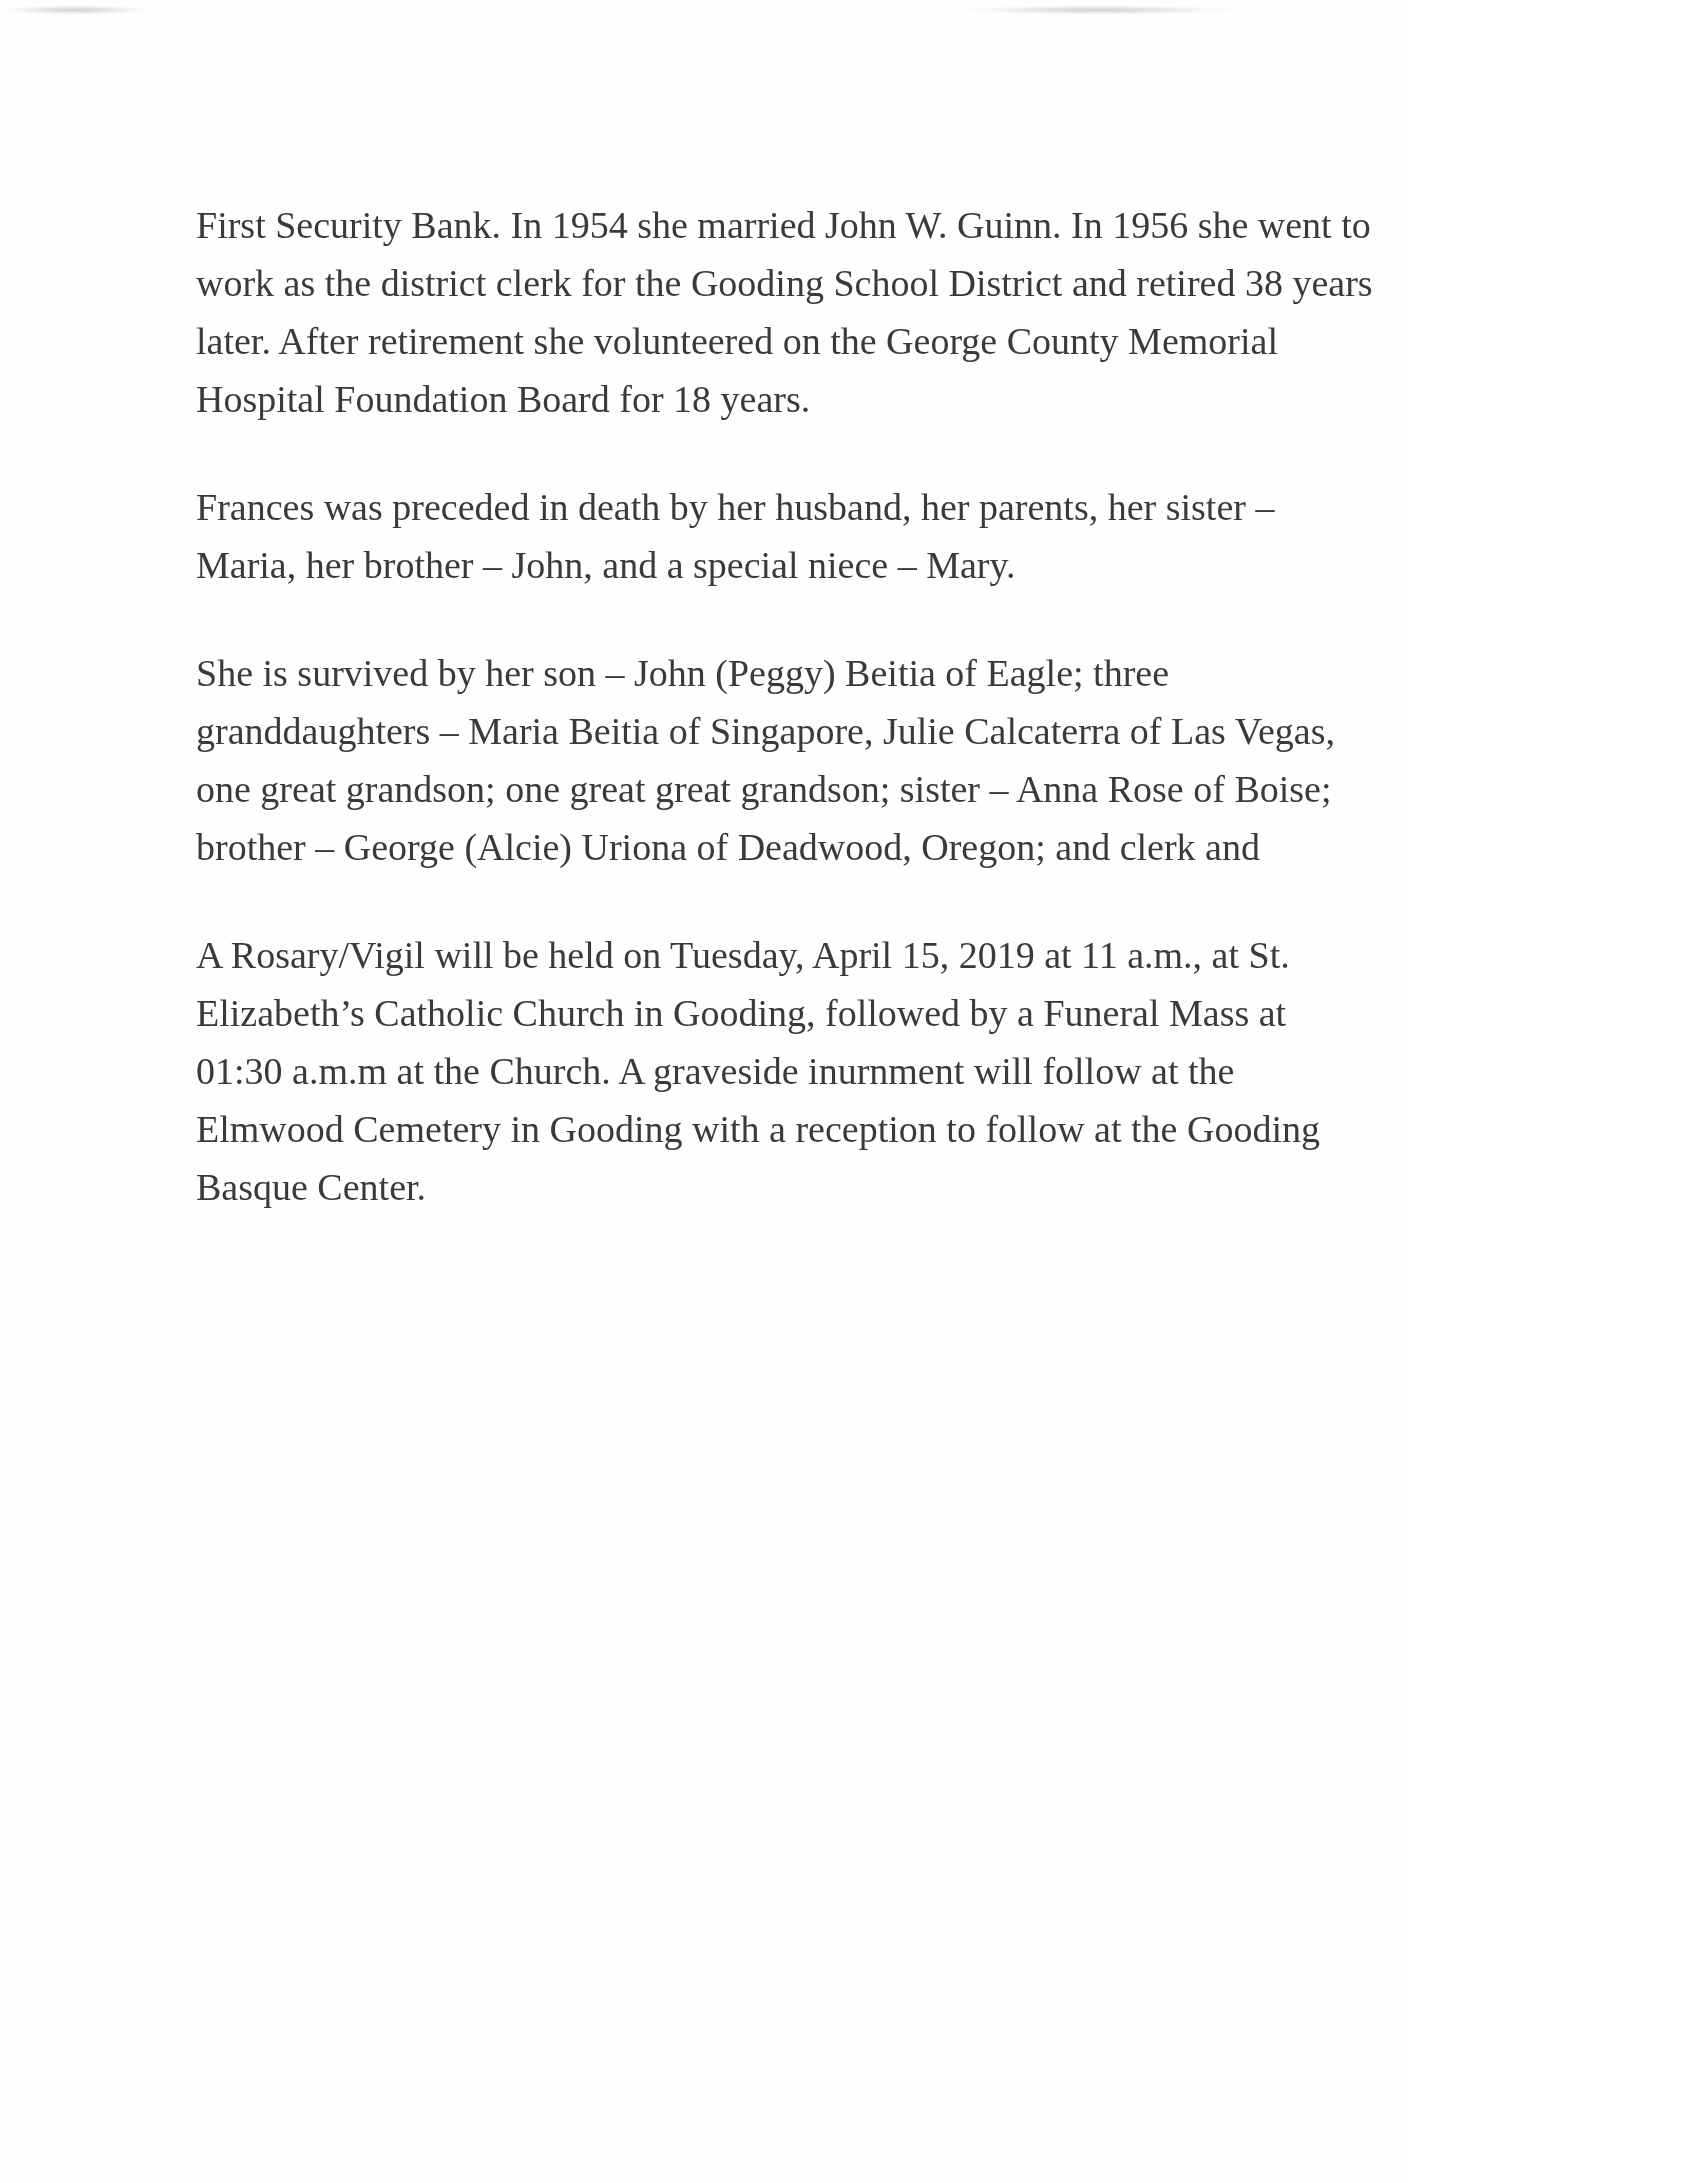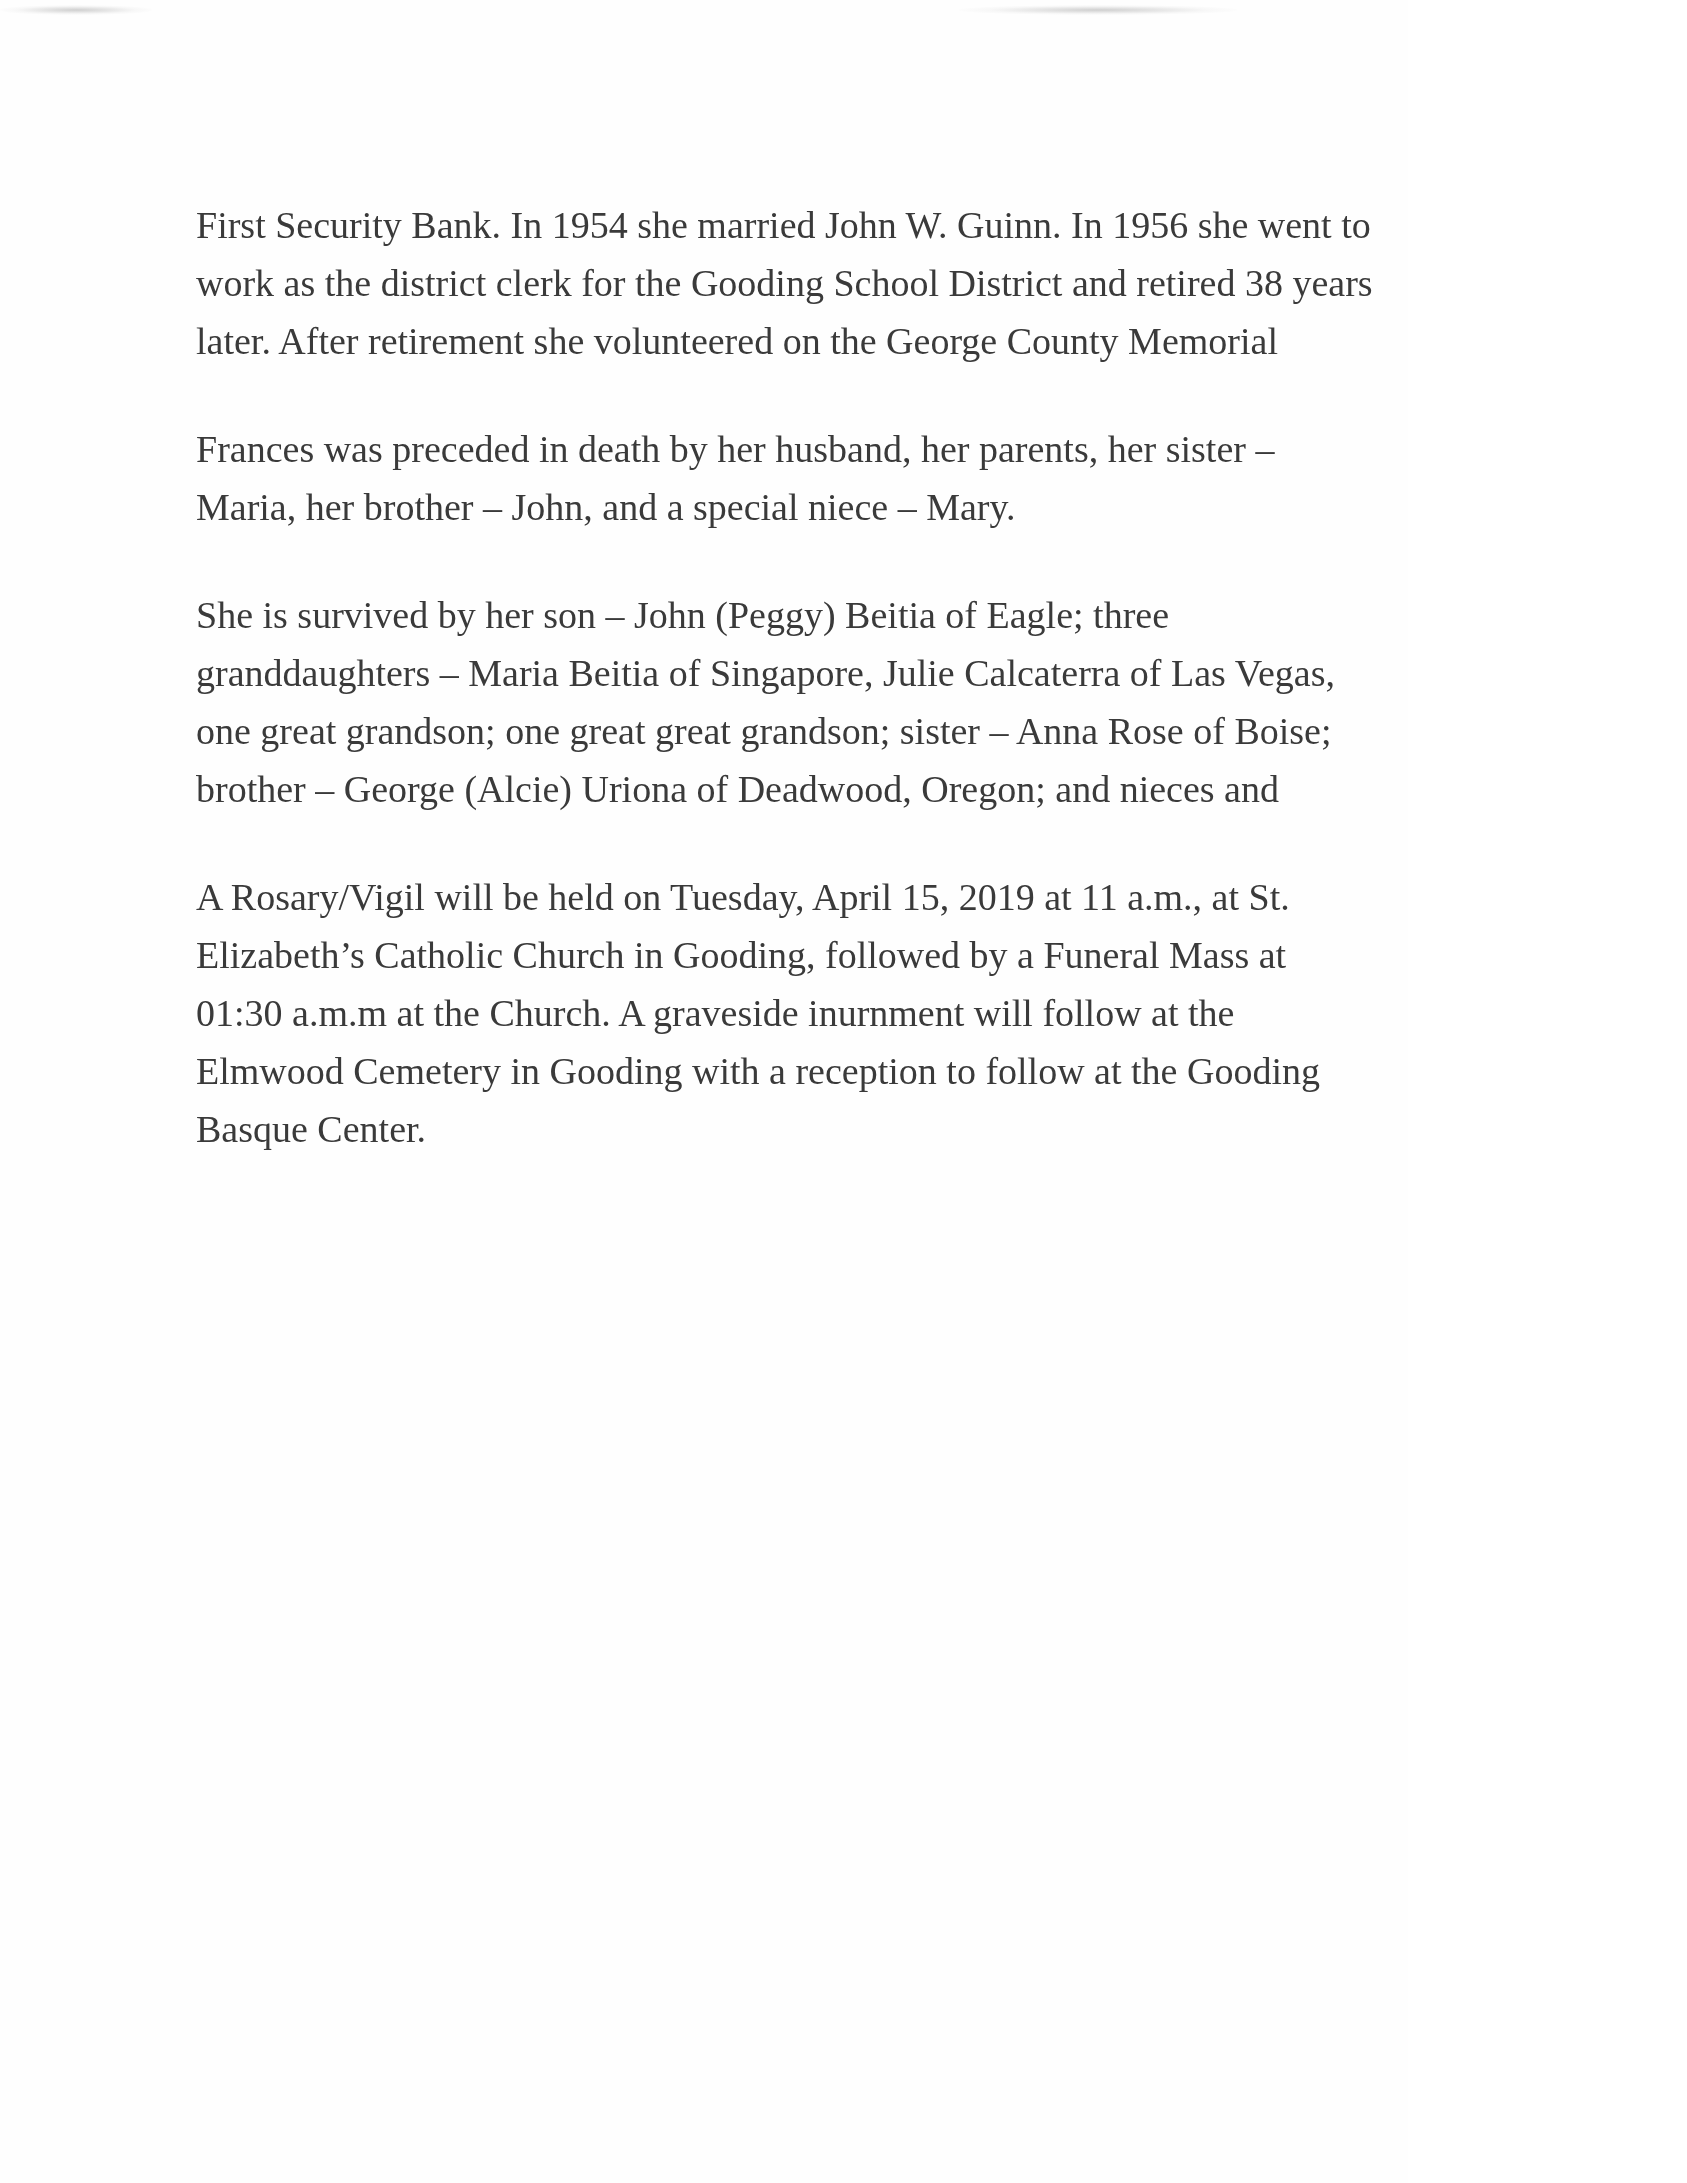--- a/index.html
+++ b/index.html
@@ -64,30 +64,31 @@
   <div class="scan-shadow left"></div>
   <div class="scan-shadow center"></div>
 
   <div class="bleed" style="top:1376px;height:198px;"></div>
 
   <div class="body-text">
     <p>
       <span class="line">First Security Bank. In 1954 she married John W. Guinn. In 1956 she went to</span>
       <span class="line">work as the district clerk for the Gooding School District and retired 38 years</span>
       <span class="line">later. After retirement she volunteered on the George County Memorial</span>
+      <span class="line">Hospital Foundation Board for 18 years.</span>
     </p>
     <p>
       <span class="line">Frances was preceded in death by her husband, her parents, her sister –</span>
       <span class="line">Maria, her brother – John, and a special niece – Mary.</span>
     </p>
     <p>
       <span class="line">She is survived by her son – John (Peggy) Beitia of Eagle; three</span>
       <span class="line">granddaughters – Maria Beitia of Singapore, Julie Calcaterra of Las Vegas,</span>
       <span class="line">one great grandson; one great great grandson; sister – Anna Rose of Boise;</span>
-      <span class="line">brother – George (Alcie) Uriona of Deadwood, Oregon; and nieces and</span>
+      <span class="line">brother – George (Alcie) Uriona of Deadwood, Oregon; and clerk and</span>
     </p>
     <p>
       <span class="line">A Rosary/Vigil will be held on Tuesday, April 15, 2019 at 11 a.m., at St.</span>
       <span class="line">Elizabeth’s Catholic Church in Gooding, followed by a Funeral Mass at</span>
       <span class="line">01:30 a.m.m at the Church. A graveside inurnment will follow at the</span>
       <span class="line">Elmwood Cemetery in Gooding with a reception to follow at the Gooding</span>
       <span class="line">Basque Center.</span>
     </p>
   </div>
 </div>

